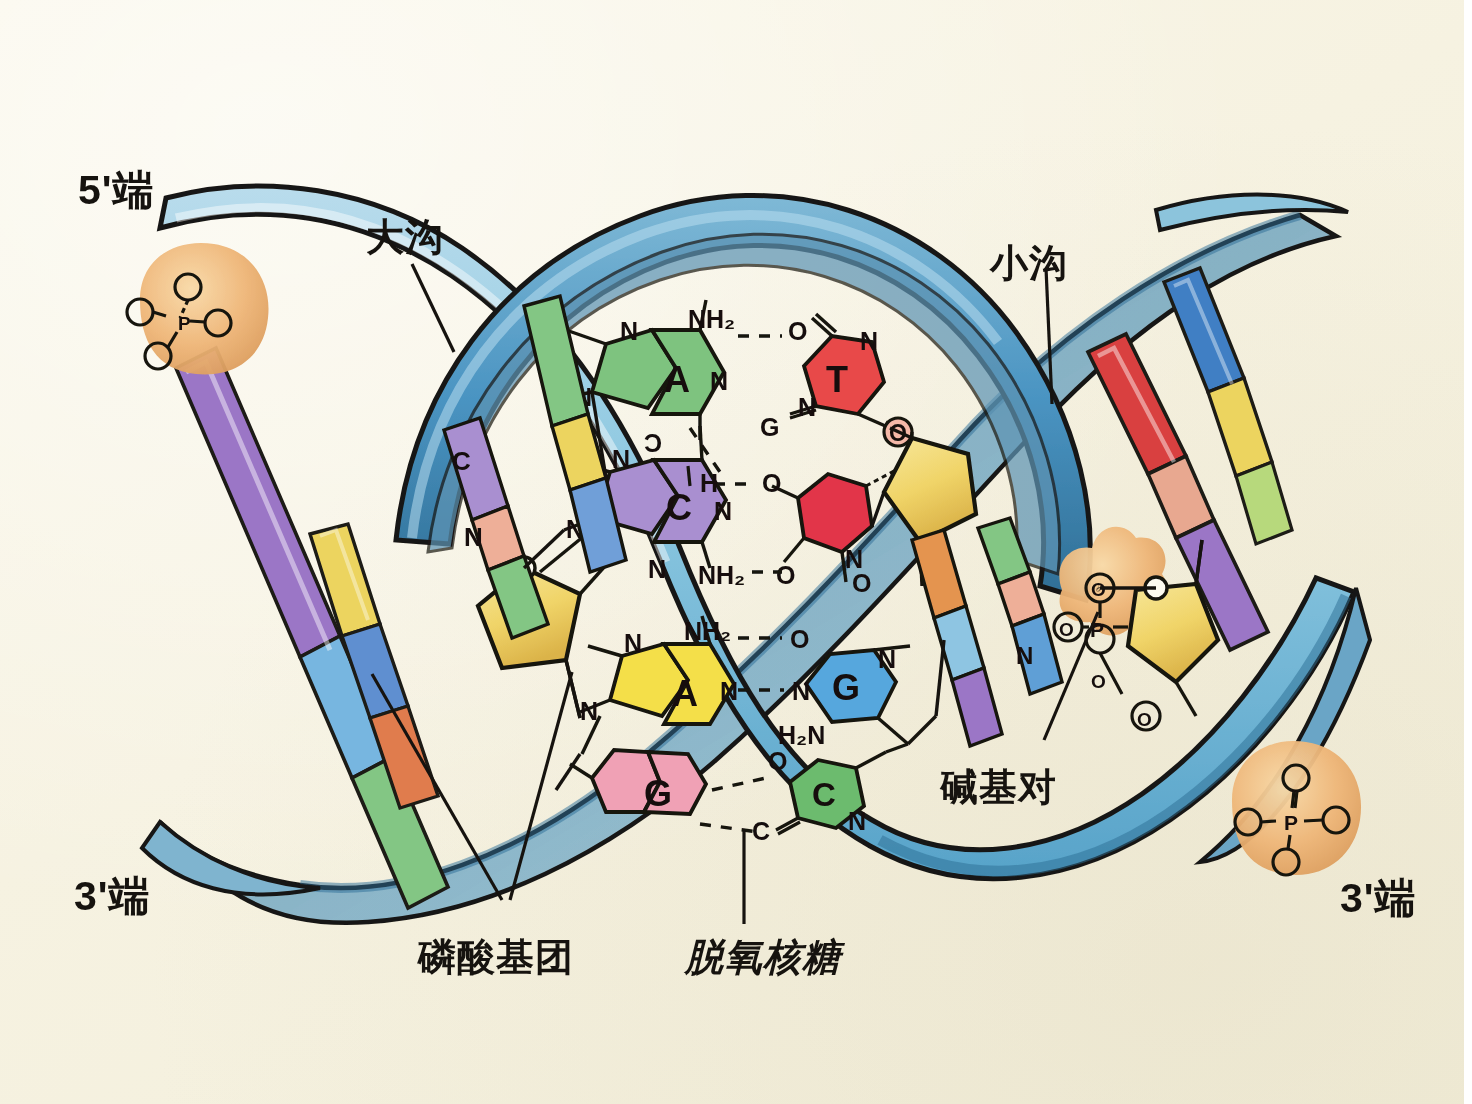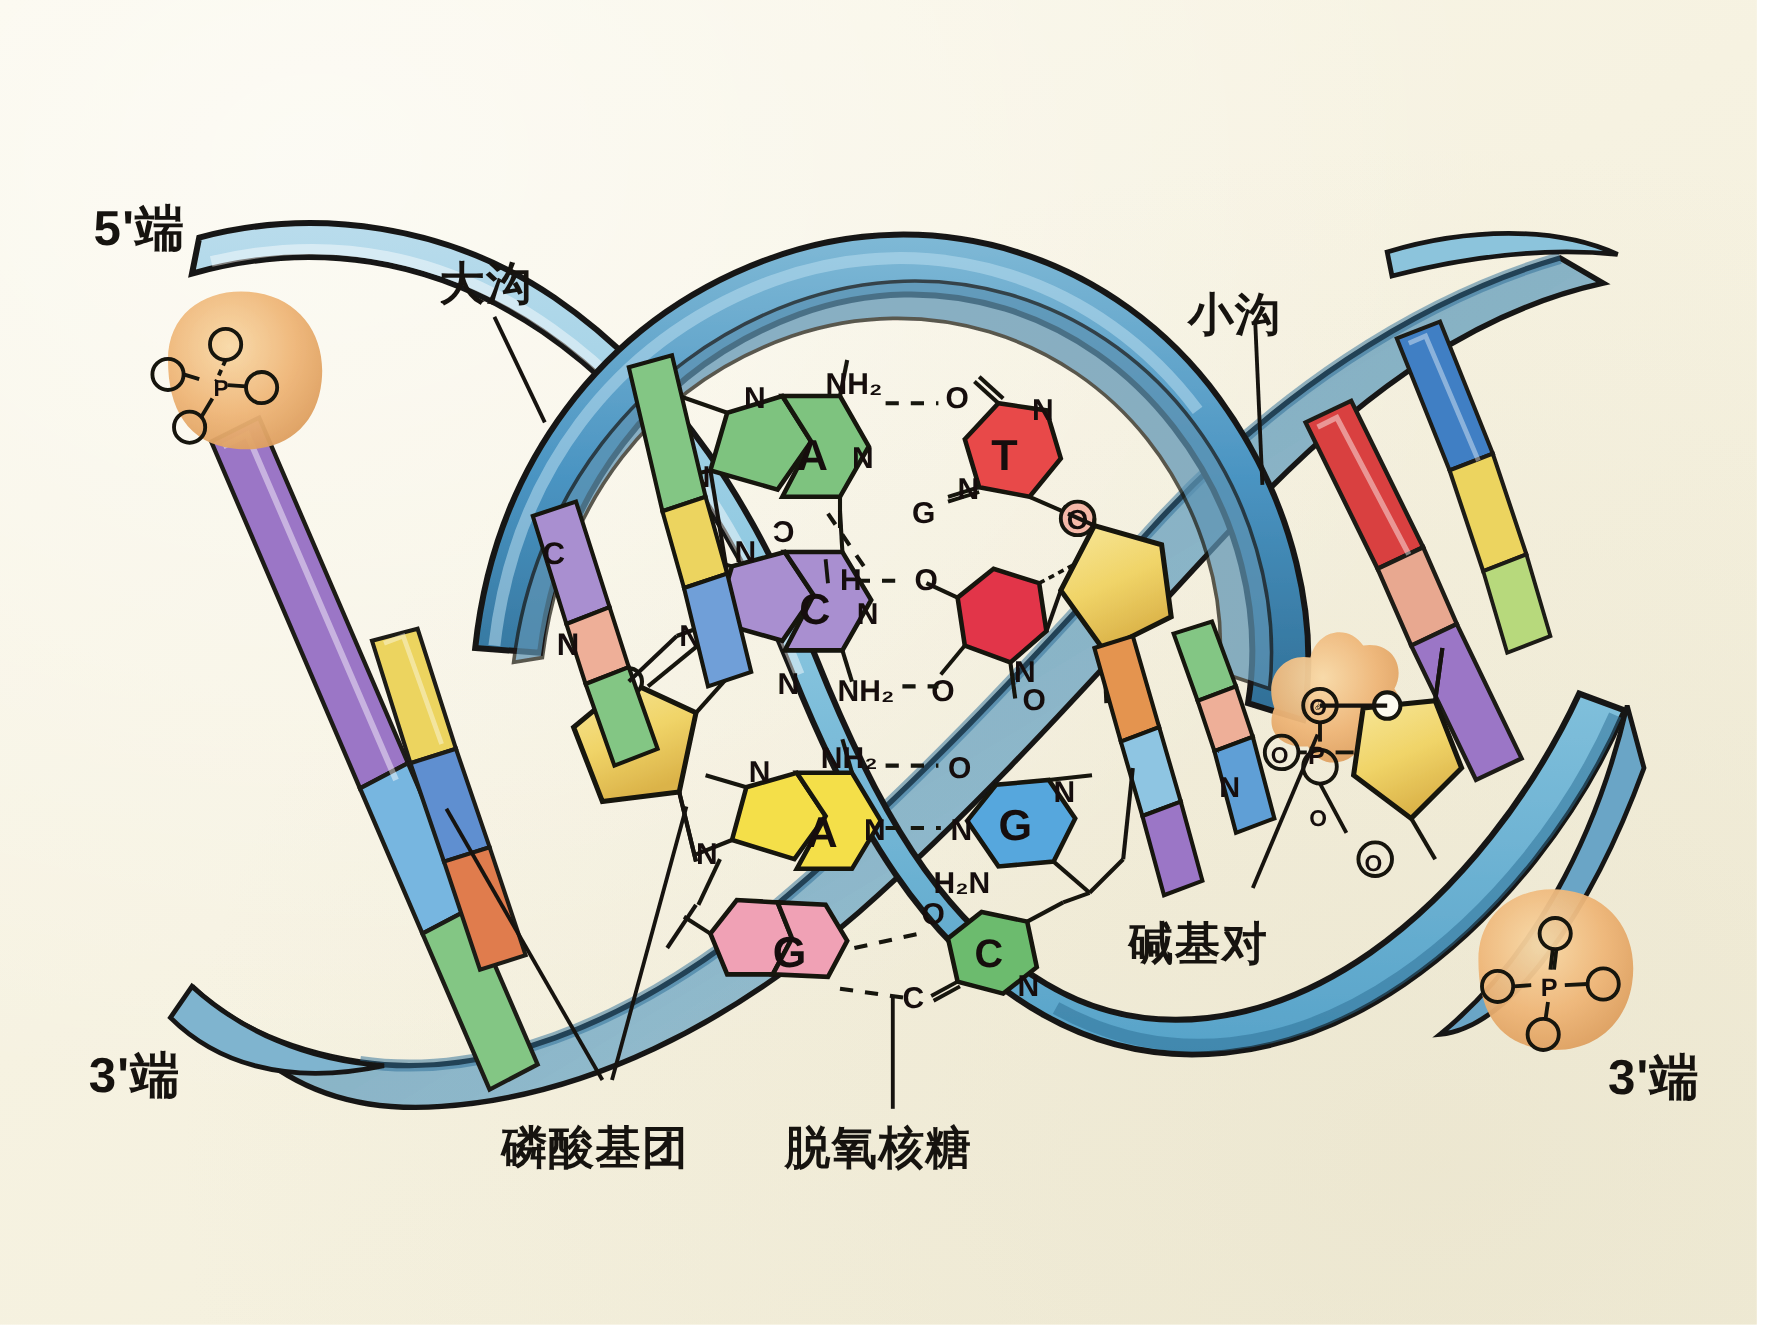--- a/index.html
+++ b/index.html
@@ -443,14 +443,14 @@
   <div class="cn-label lbl-md" style="left:990px; top:208px;margin-top:36px;">小沟</div>
 
   <div class="cn-label lbl-md" style="left:940px; top:768px;">碱基对</div>
 
   <div class="cn-label lbl-lg" style="left:74px; top:876px;">3'端</div>
 
   <div class="cn-label lbl-lg" style="left:1340px; top:878px;">3'端</div>
 
   <div class="cn-label lbl-md" style="left:418px; top:938px;">磷酸基团</div>
 
-  <div class="cn-label lbl-md" style="left:654px; top:938px;">脱氧核糖</div>
+  <div class="cn-label lbl-md" style="left:685px; top:938px;font-style:italic;">脱氧核糖</div>
 </div>
 
 </body></html>

